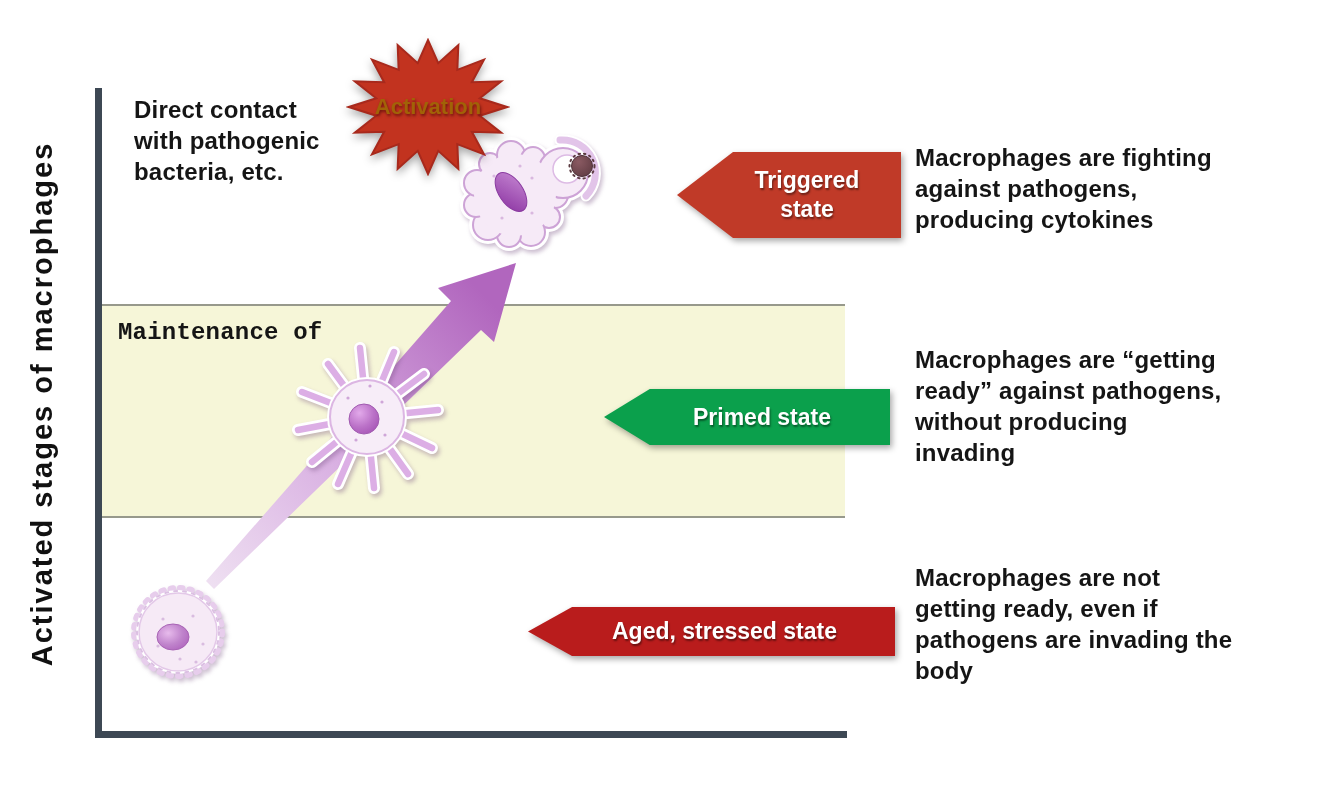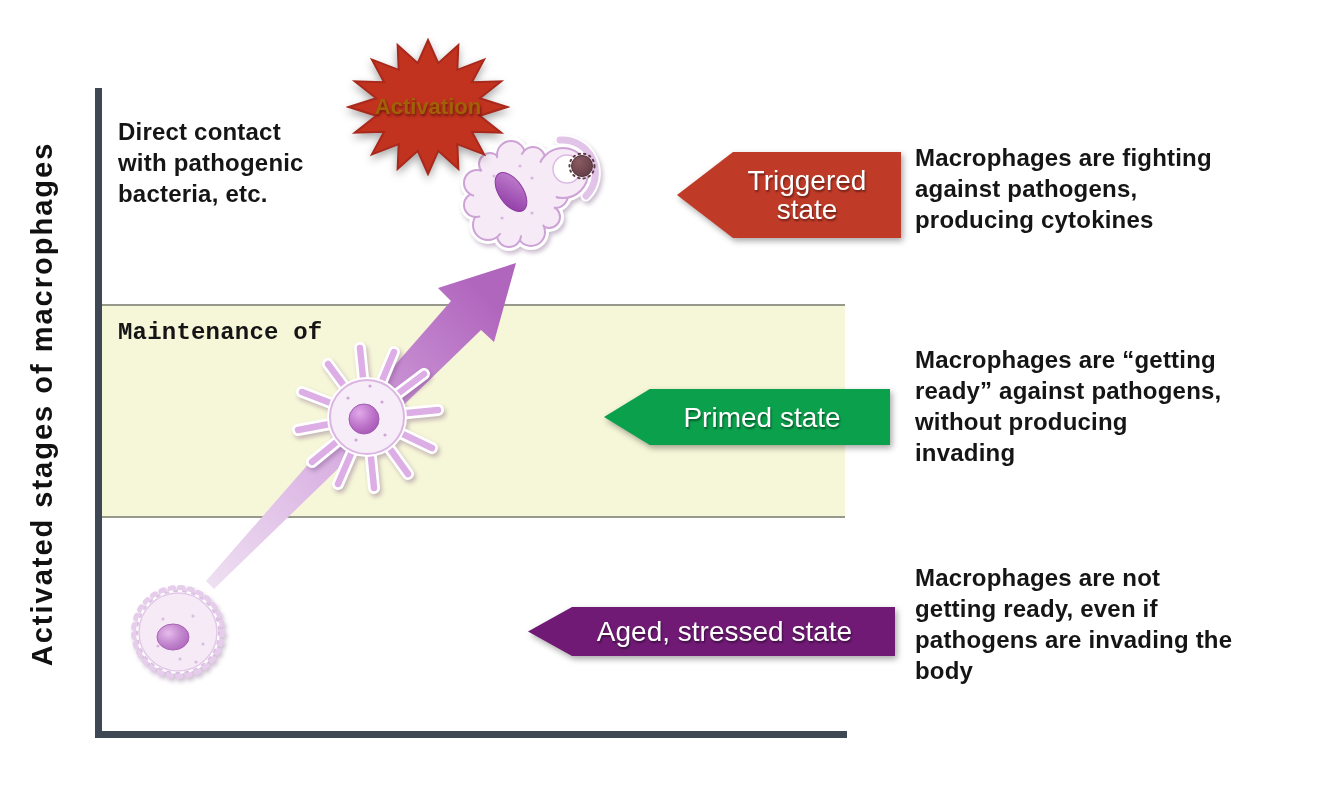--- a/index.html
+++ b/index.html
@@ -20,42 +20,42 @@
     white-space: nowrap; font-weight: bold; font-size: 29px;
     letter-spacing: 2px; color: #111;
   }
   
   .band {
     left: 102px; top: 304px; width: 743px; height: 214px; z-index: 1;
     border-top: 2px solid #97998c; border-bottom: 2px solid #97998c;
     box-sizing: border-box;
   }
   
-  .direct-contact { left: 118px; top: 94px; z-index: 4; margin-top: 22px; }
+  .direct-contact { left: 134px; top: 94px; z-index: 4; }
   .maintenance    { left: 118px; top: 317px; z-index: 4; font-family: Liberation Mono, monospace; }
   
   .arrow-svg    { left: 185px; top: 235px; z-index: 2; }
   .cell         { z-index: 3; filter: drop-shadow(2px 3px 2px rgba(110,70,120,0.35)); }
   .cell-aged    { left: 118px; top: 574px; }
   .cell-primed  { left: 290px; top: 340px; }
   .cell-active  { left: 432px; top: 118px; }
   .burst-svg    { left: 346px; top: 38px; z-index: 5;
                   filter: drop-shadow(0 4px 4px rgba(0,0,0,0.35)); }
   .burst-label  {
     left: 346px; top: 38px; width: 164px; height: 138px; z-index: 6;
     display: flex; align-items: center; justify-content: center;
     color: #a16207; font-weight: bold; font-size: 22px;
     text-shadow: 1px 2px 3px rgba(60,0,0,0.6);
   }
   
   .tag-wrap { position: absolute; filter: drop-shadow(2px 3px 3px rgba(0,0,0,0.35)); z-index: 4; }
   .tag {
     width: 100%; height: 100%; box-sizing: border-box;
     display: flex; align-items: center; justify-content: center;
-    color: #ffffff; font-weight: normal; font-size: 28px; line-height: 29px;
+    color: #ffffff; font-weight: bold; font-size: 23px; line-height: 29px;
     text-shadow: 1px 2px 2px rgba(0,0,0,0.45); text-align: center;
   }
   .tag-triggered-wrap { left: 677px; top: 152px; width: 224px; height: 86px; }
   .tag-triggered { clip-path: polygon(0 50%, 25% 0, 100% 0, 100% 100%, 25% 100%);
                    flex-direction: column; padding-left: 56px; padding-right: 20px; }
   .tag-primed-wrap { left: 604px; top: 389px; width: 286px; height: 56px; }
   .tag-primed { clip-path: polygon(0 50%, 16% 0, 100% 0, 100% 100%, 16% 100%);
                 padding-left: 46px; padding-right: 16px; }
   .tag-aged-wrap { left: 528px; top: 607px; width: 367px; height: 49px; }
   .tag-aged { clip-path: polygon(0 50%, 12% 0, 100% 0, 100% 100%, 12% 100%);
@@ -238,21 +238,21 @@
       <span>Triggered</span>
       <span>state</span>
     </div>
   </div>
   <div class="tag-wrap tag-primed-wrap">
     <div class="tag tag-primed" style="background: rgb(11, 160, 76);">
       <span>Primed state</span>
     </div>
   </div>
   <div class="tag-wrap tag-aged-wrap">
-    <div class="tag tag-aged" style="background: #701a75;">
+    <div class="tag tag-aged" style="background: #b91c1c;">
       <span>Aged, stressed state</span>
     </div>
   </div>
 
   <div class="txt desc desc-1">
     <div>Macrophages are fighting</div>
     <div>against pathogens,</div>
     <div>producing cytokines</div>
   </div>
   <div class="txt desc desc-2">

